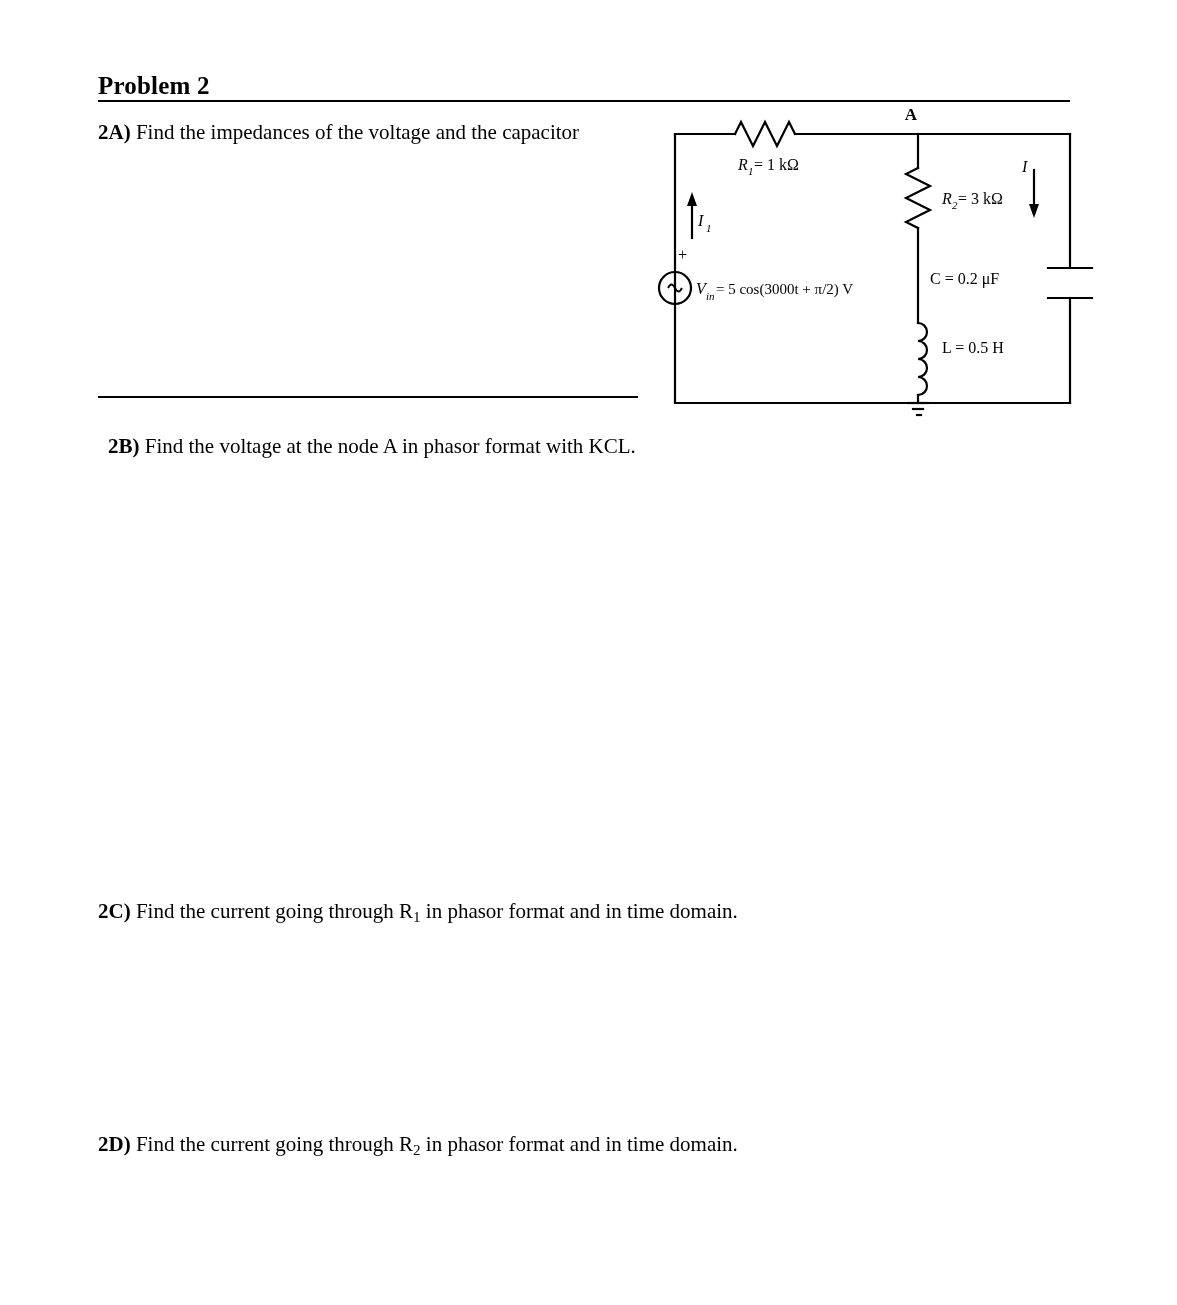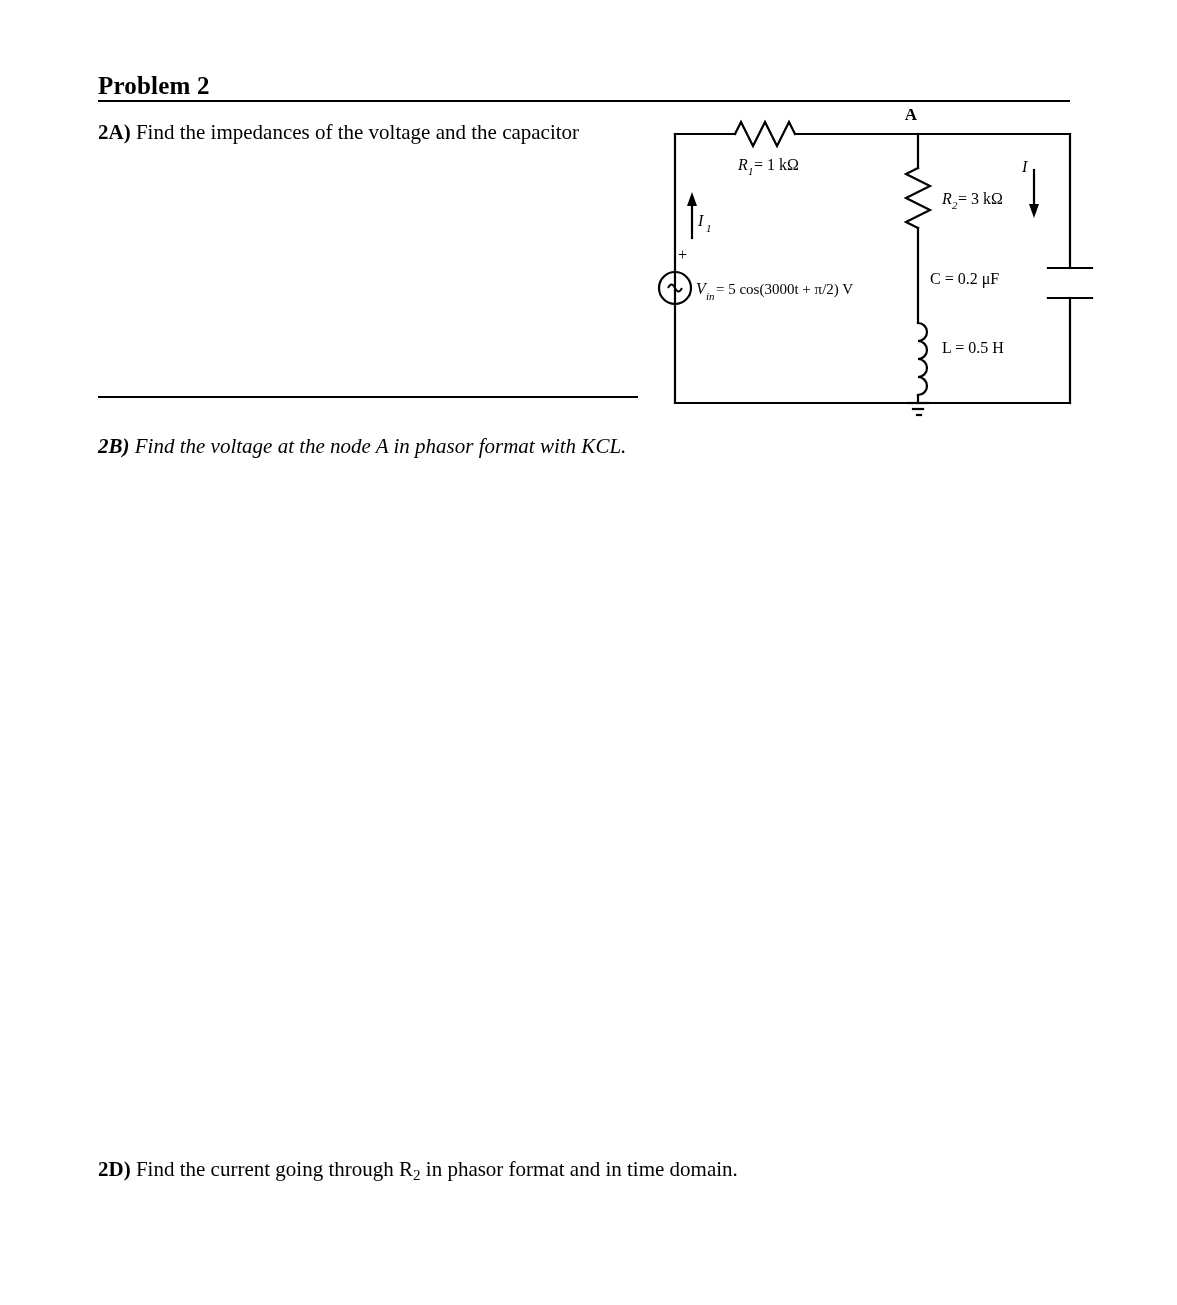--- a/index.html
+++ b/index.html
@@ -44,33 +44,32 @@
   }
   .q b {
     font-weight: bold;
   }
   .q-2a {
     left: 98px;
     top: 118px;
     width: 510px;
   }
   .q-2b {
-    left: 98px;
+    left: 108px;
     top: 432px;
     width: 800px;
-    font-style: italic;
   }
   .q-2c {
     left: 98px;
     top: 897px;
     width: 900px;
   }
   .q-2d {
     left: 98px;
-    top: 1155px;
+    top: 1130px;
     width: 900px;
   }
   .sub {
     font-size: 0.72em;
     vertical-align: -0.28em;
   }
   
   .mid-rule {
     position: absolute;
     left: 98px;
@@ -102,20 +101,23 @@
   <div class="q q-2a">
     <b>2A)</b><span> Find the impedances of the voltage and the capacitor</span>
   </div>
 
   <div class="mid-rule"></div>
 
   <div class="q q-2b">
     <b>2B)</b><span> Find the voltage at the node A in phasor format with KCL.</span>
   </div>
 
+  <div class="q q-2c">
+    <b>2C)</b><span> Find the current going through R</span><span class="sub">1</span><span> in phasor format and in time domain.</span>
+  </div>
 
   <div class="q q-2d">
     <b>2D)</b><span> Find the current going through R</span><span class="sub">2</span><span> in phasor format and in time domain.</span>
   </div>
 
   <div class="circuit">
     <svg width="500" height="330" viewBox="0 0 500 330" xmlns="http://www.w3.org/2000/svg">
       <g fill="none" stroke="#000" stroke-width="2.2" stroke-linecap="square">
 
         <line x1="45" y1="26" x2="105" y2="26"></line>

